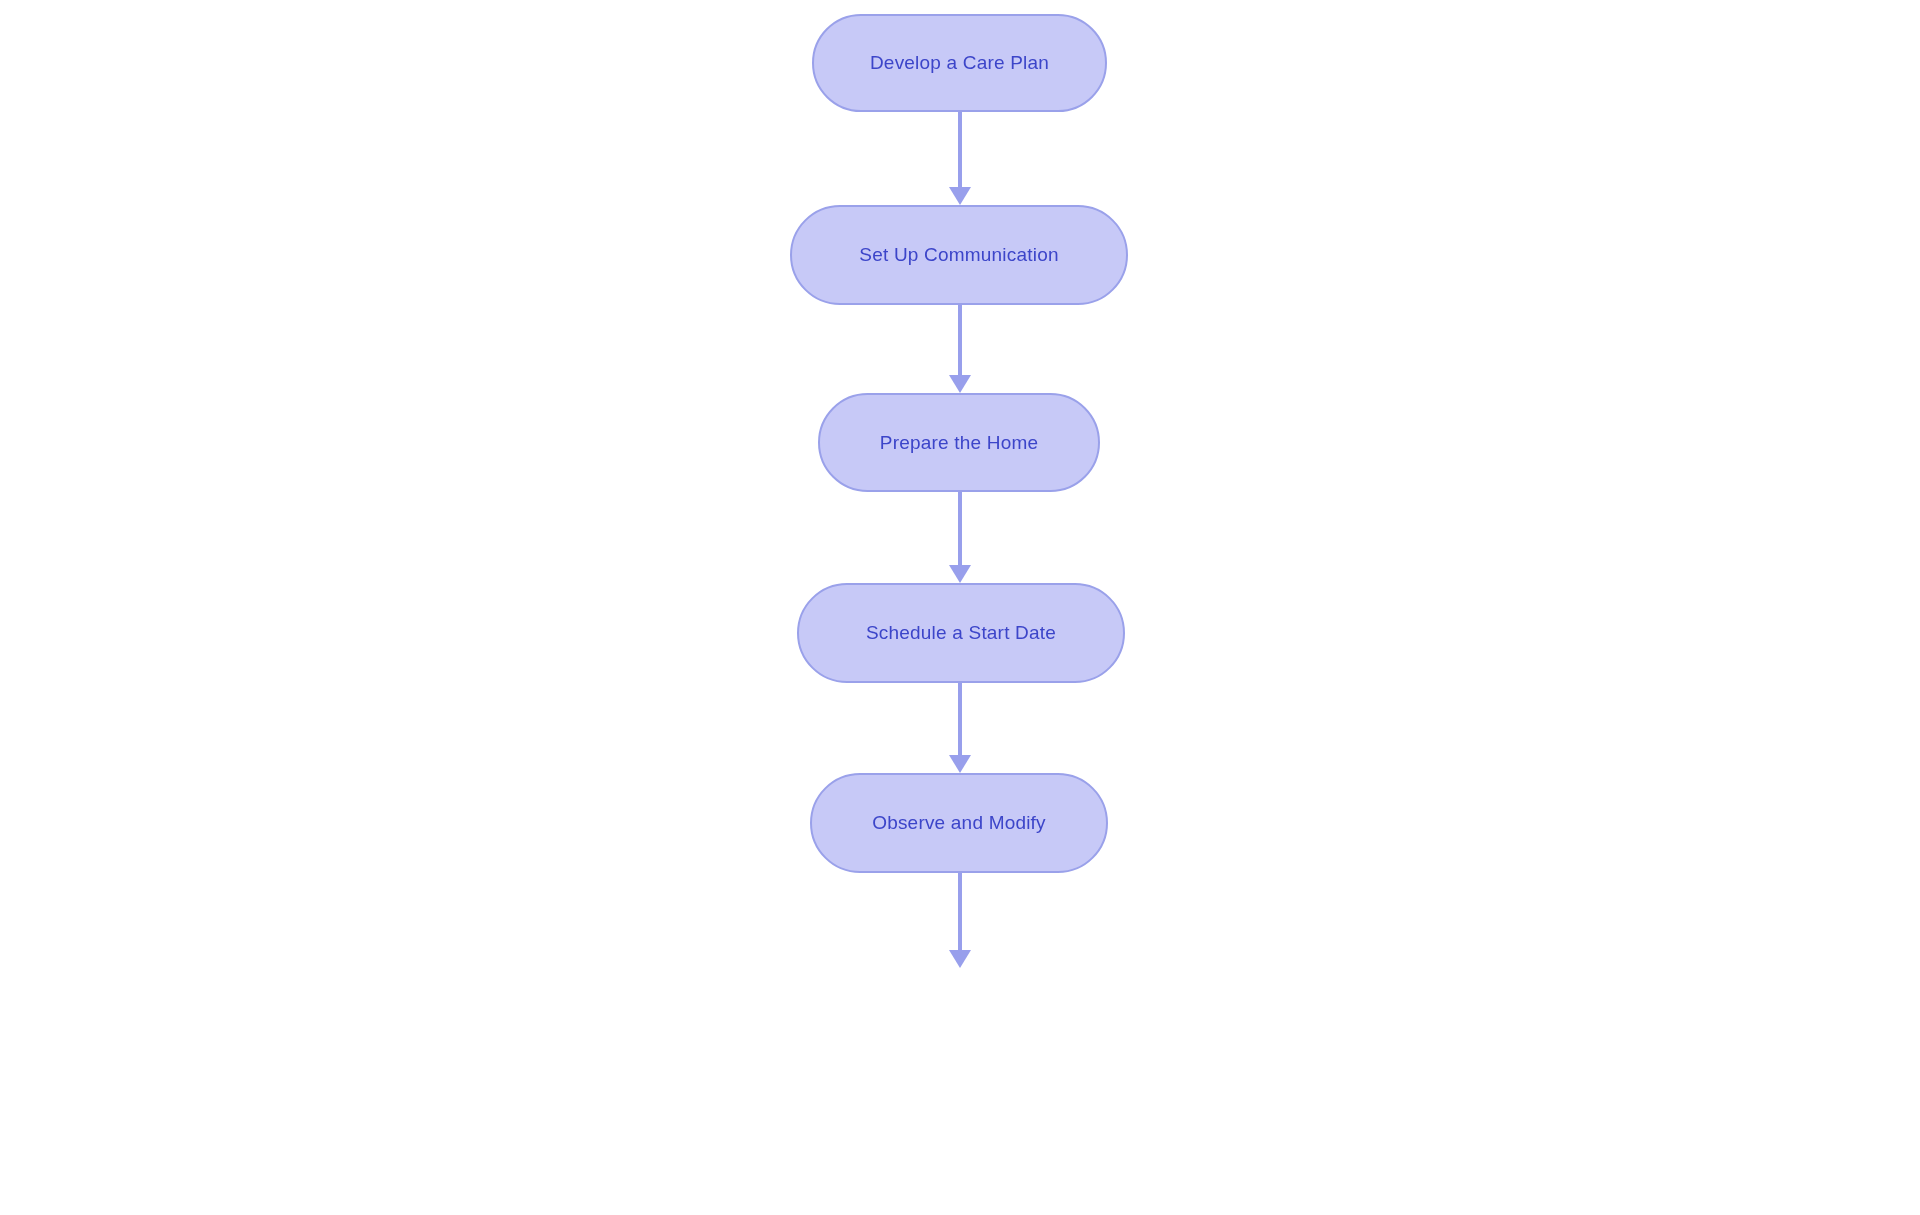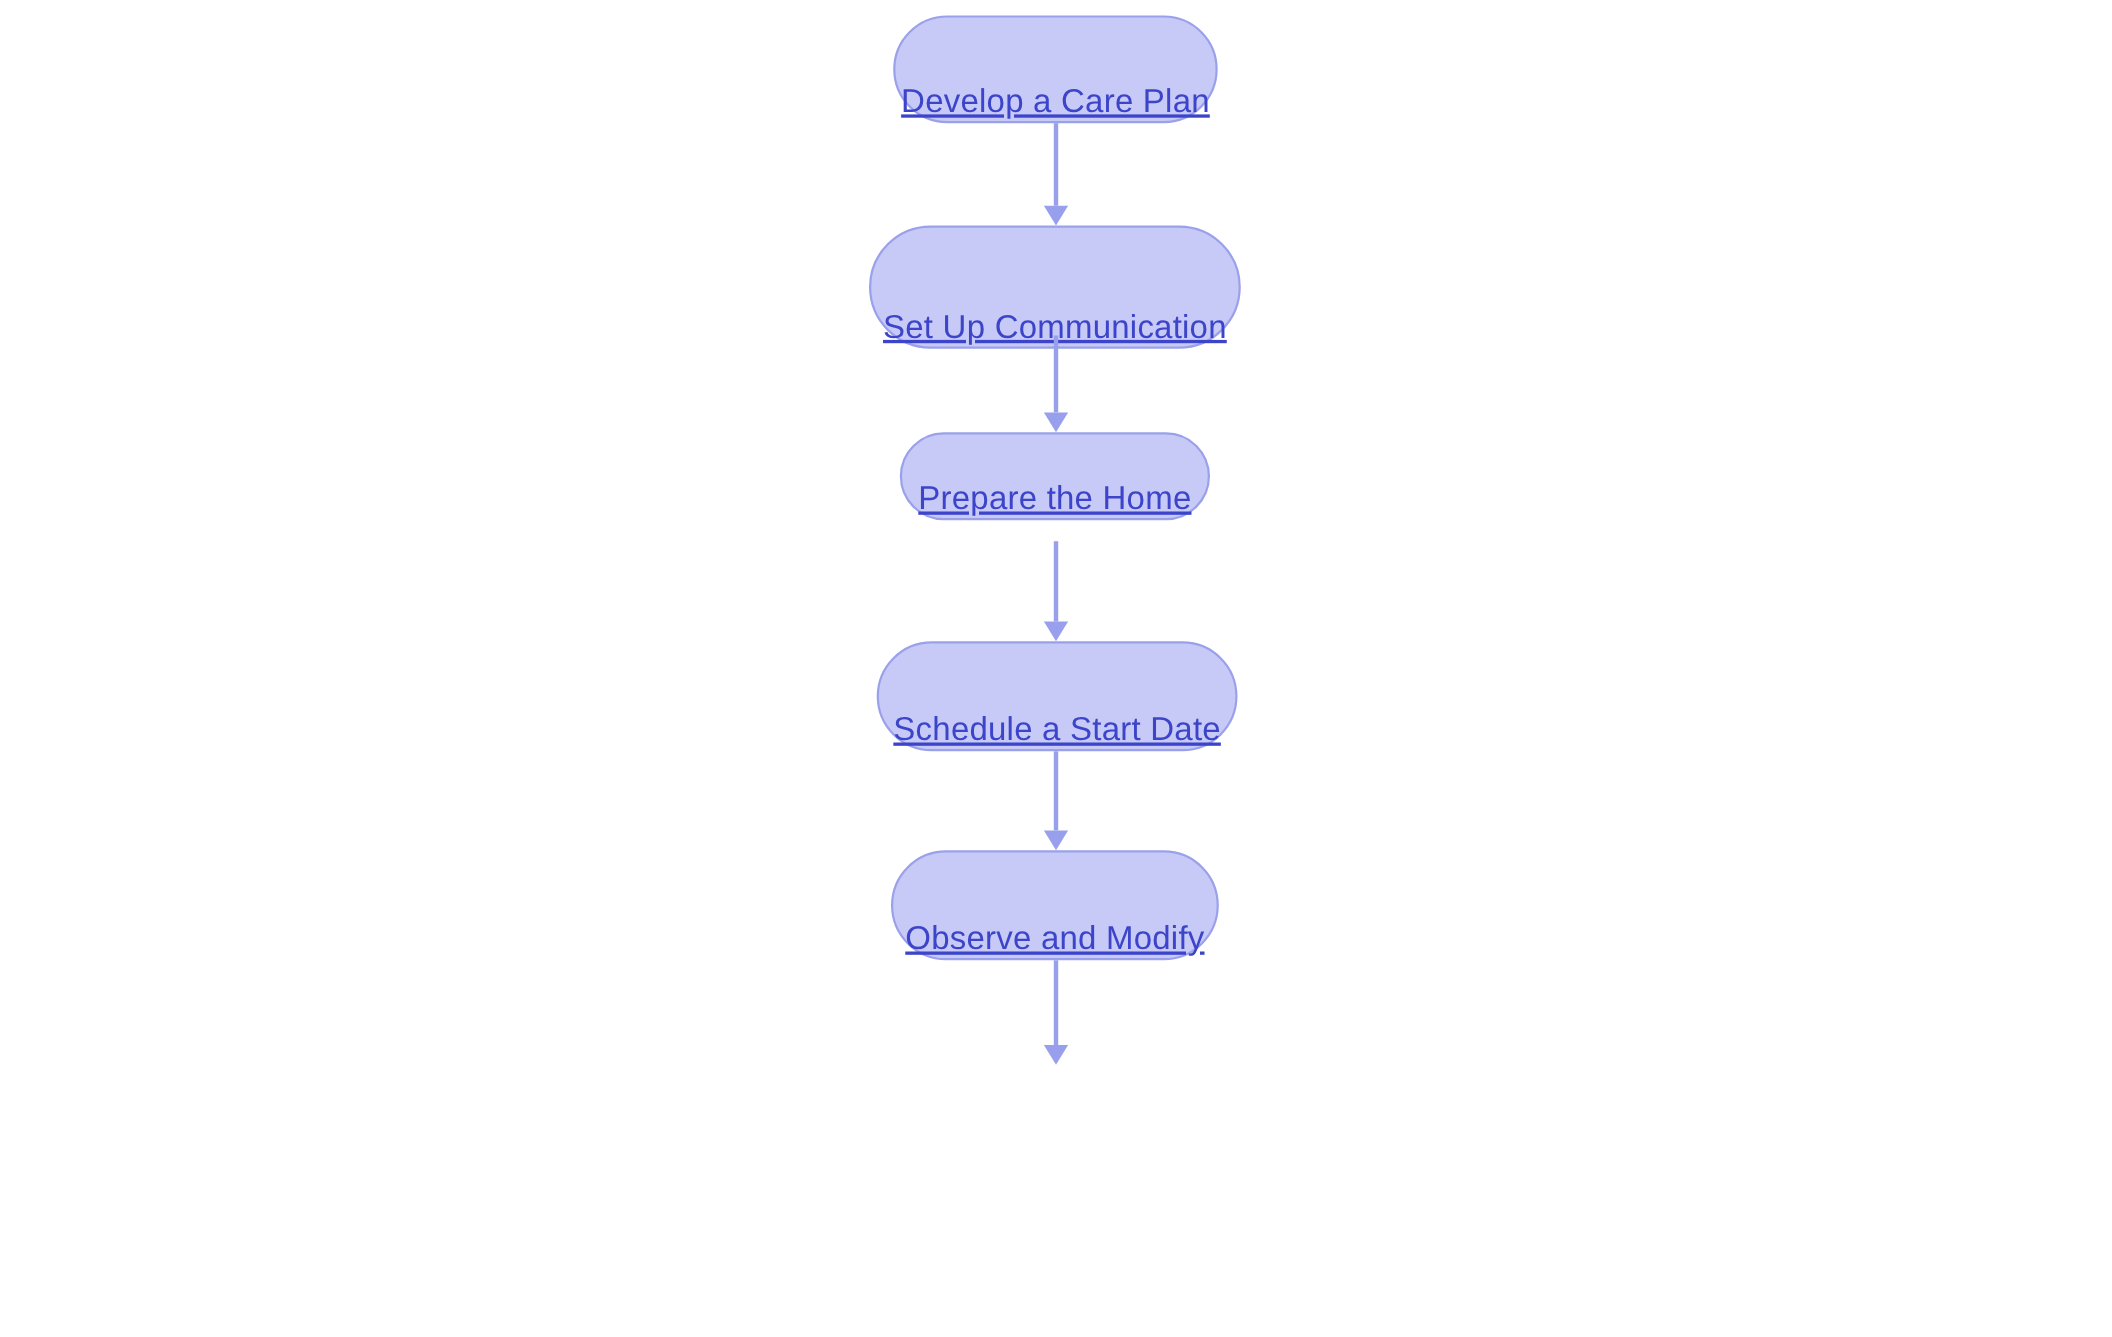--- a/index.html
+++ b/index.html
@@ -15,30 +15,29 @@
   *{margin:0;padding:0;box-sizing:border-box;}
   body{background:var(--background);font-family:"Liberation Sans",sans-serif;}
   .canvas{position:relative;width:1920px;height:1215px;background:var(--background);overflow:hidden;}
 
   
   .node{
     position:absolute;
     background:var(--node-fill);
     border:2px solid var(--node-border);
     border-radius:60px;
-    display:flex;align-items:flex-end;justify-content:center;
+    display:flex;align-items:center;justify-content:center;
     color:var(--node-text);
-    font-size:30px;
+    font-size:19px;
     letter-spacing:0.2px;
     text-align:center;
-    text-decoration:underline;
   }
   .n1{left:812px;top:14px;width:295px;height:98px;}
-  .n2{left:790px;top:205px;width:338px;height:112px;}
-  .n3{left:818px;top:393px;width:282px;height:80px;}
+  .n2{left:790px;top:205px;width:338px;height:100px;}
+  .n3{left:818px;top:393px;width:282px;height:99px;}
   .n4{left:797px;top:583px;width:328px;height:100px;}
   .n5{left:810px;top:773px;width:298px;height:100px;}
   .n6{left:903px;top:968px;width:115px;height:100px;border-radius:50%;}
 
   
   .arrow-line{position:absolute;left:958px;width:4px;background:var(--arrow);}
   .al1{top:112px;height:75px;}
   .al2{top:305px;height:70px;}
   .al3{top:492px;height:73px;}
   .al4{top:683px;height:72px;}

